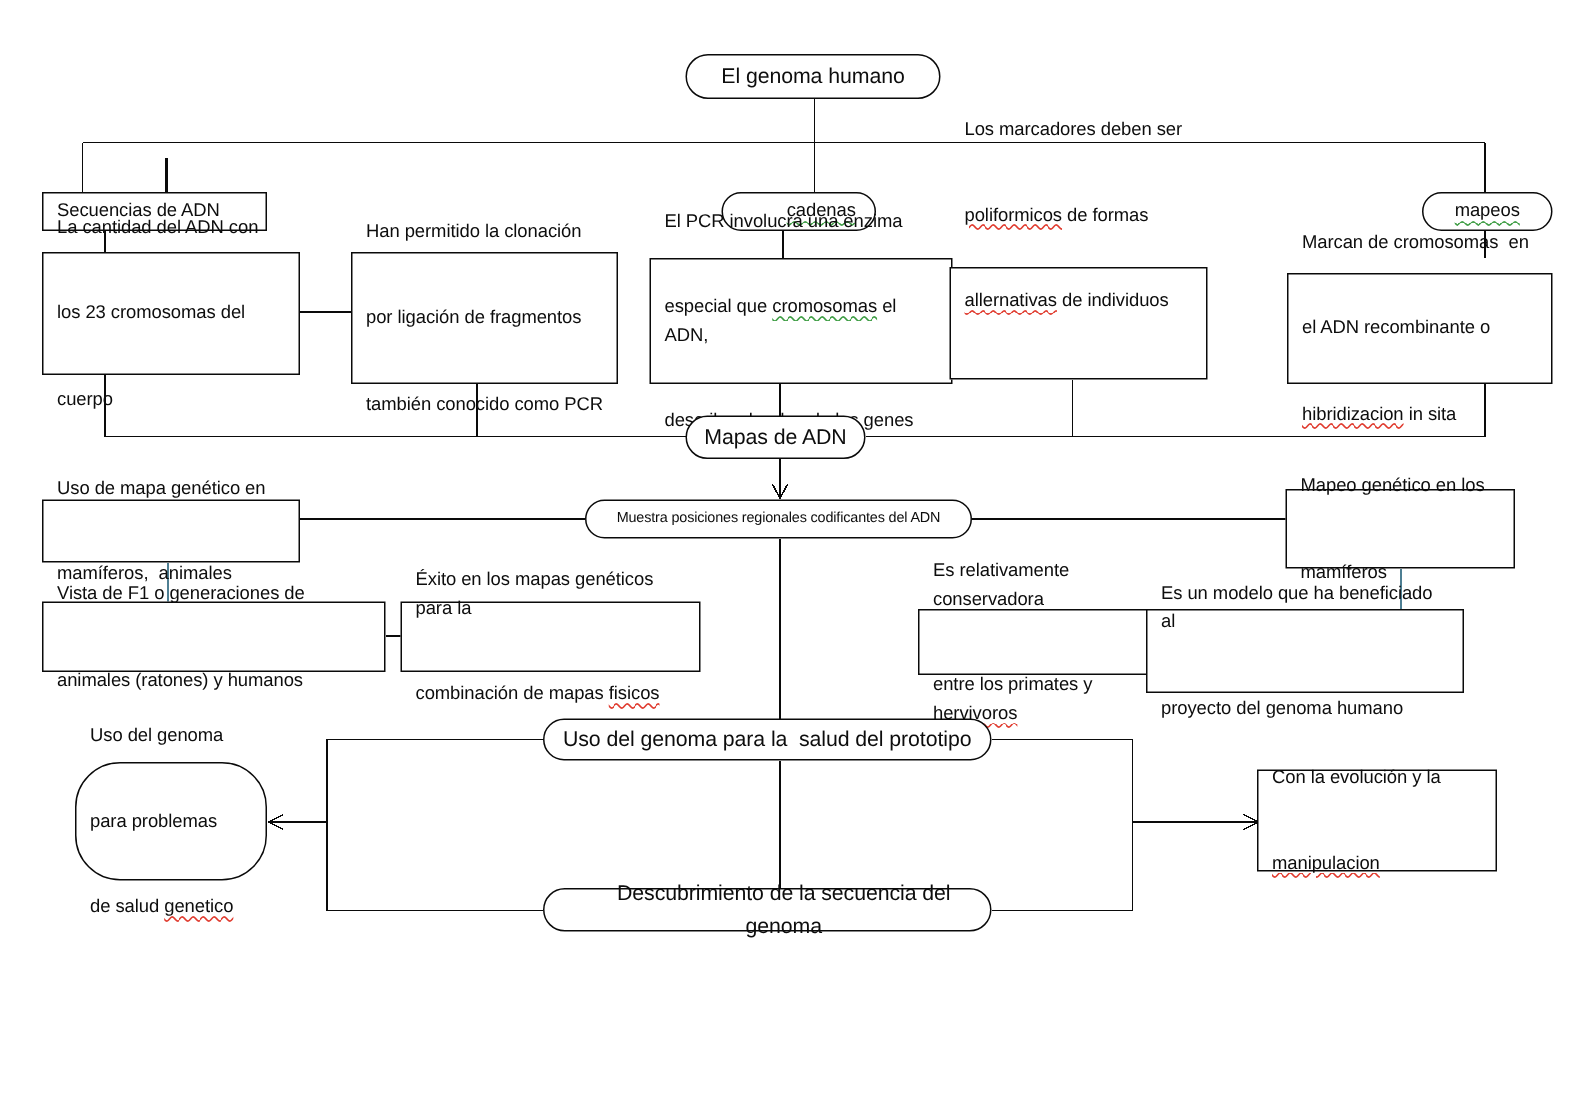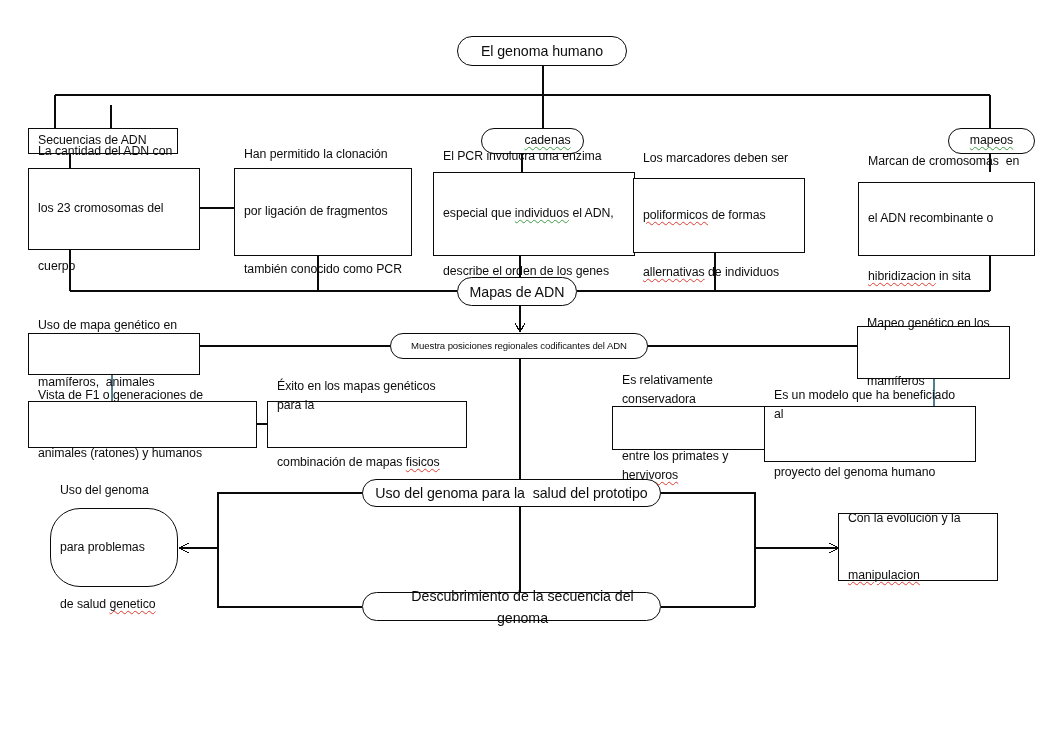--- a/index.html
+++ b/index.html
@@ -158,26 +158,26 @@
     <div>
       <div>Han permitido la clonación</div>
       <div>por ligación de fragmentos</div>
       <div>también conocido como PCR</div>
     </div>
   </div>
 
   <div class="node" style="left:433px; top:172px; width:202px; height:84px;">
     <div>
       <div>El PCR involucra una enzima</div>
-      <div><span>especial que </span><span class="sp-green">individuos</span><span> el ADN,</span></div>
+      <div><span>especial que </span><span class="sp-green">cromosomas</span><span> el ADN,</span></div>
       <div>describe el orden de los genes</div>
     </div>
   </div>
 
-  <div class="node" style="left:633px; top:178px; width:172px; height:75px;">
+  <div class="node" style="left:633px; top:178px; width:172px; height:75px;align-items:flex-end;">
     <div>
       <div>Los marcadores deben ser</div>
       <div><span class="sp-red">poliformicos</span><span> de formas</span></div>
       <div><span class="sp-red">allernativas</span><span> de individuos</span></div>
     </div>
   </div>
 
   <div class="node" style="left:858px; top:182px; width:177px; height:74px;">
     <div>
       <div>Marcan de cromosomas  en</div>

